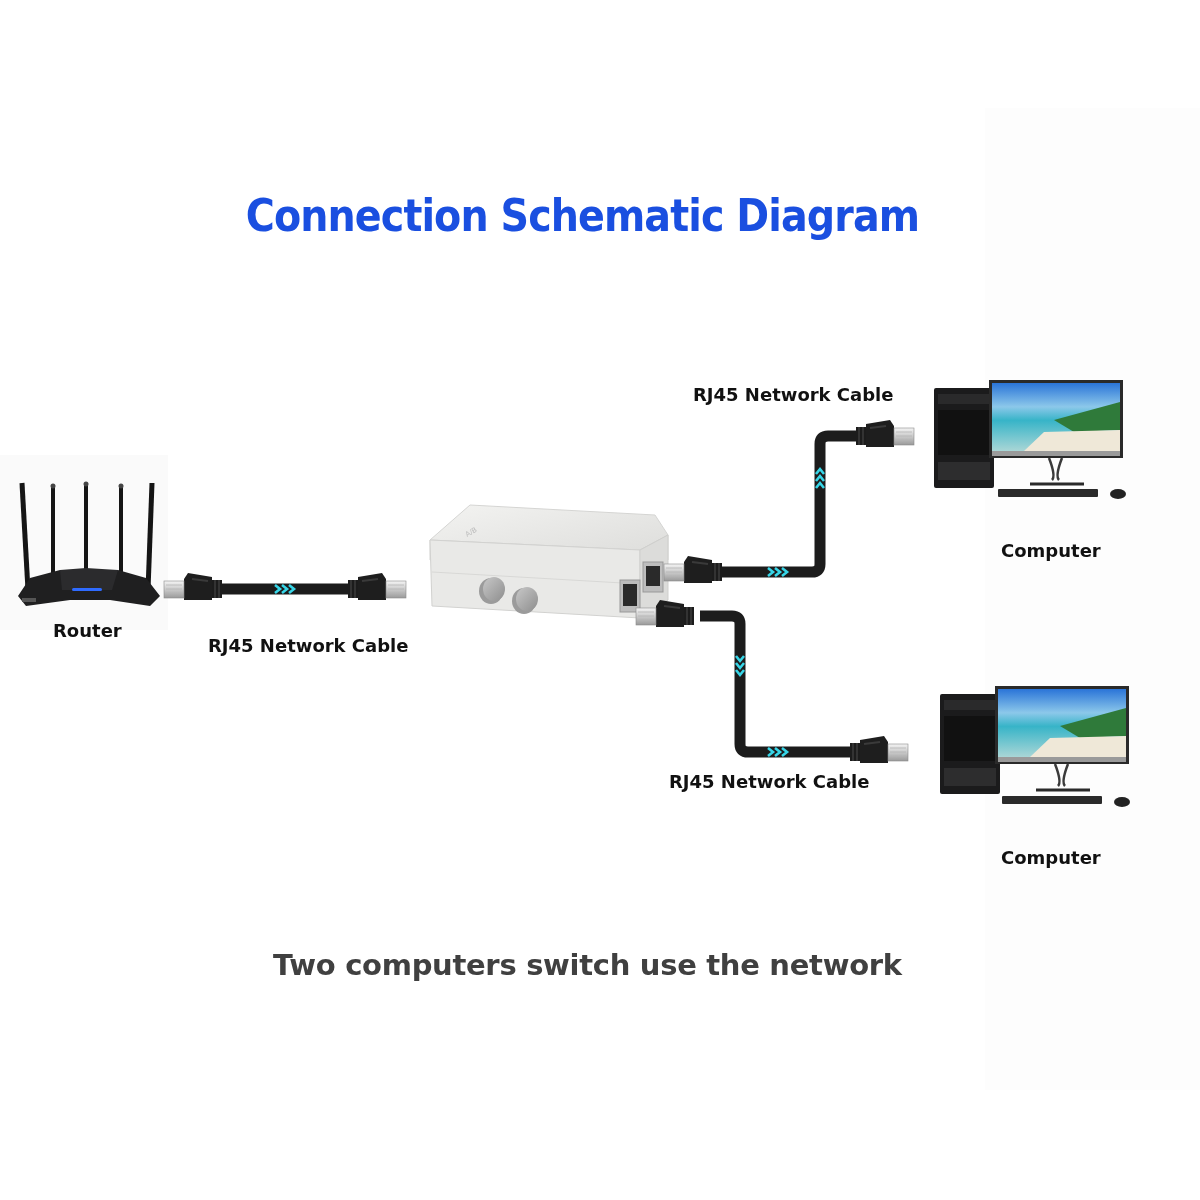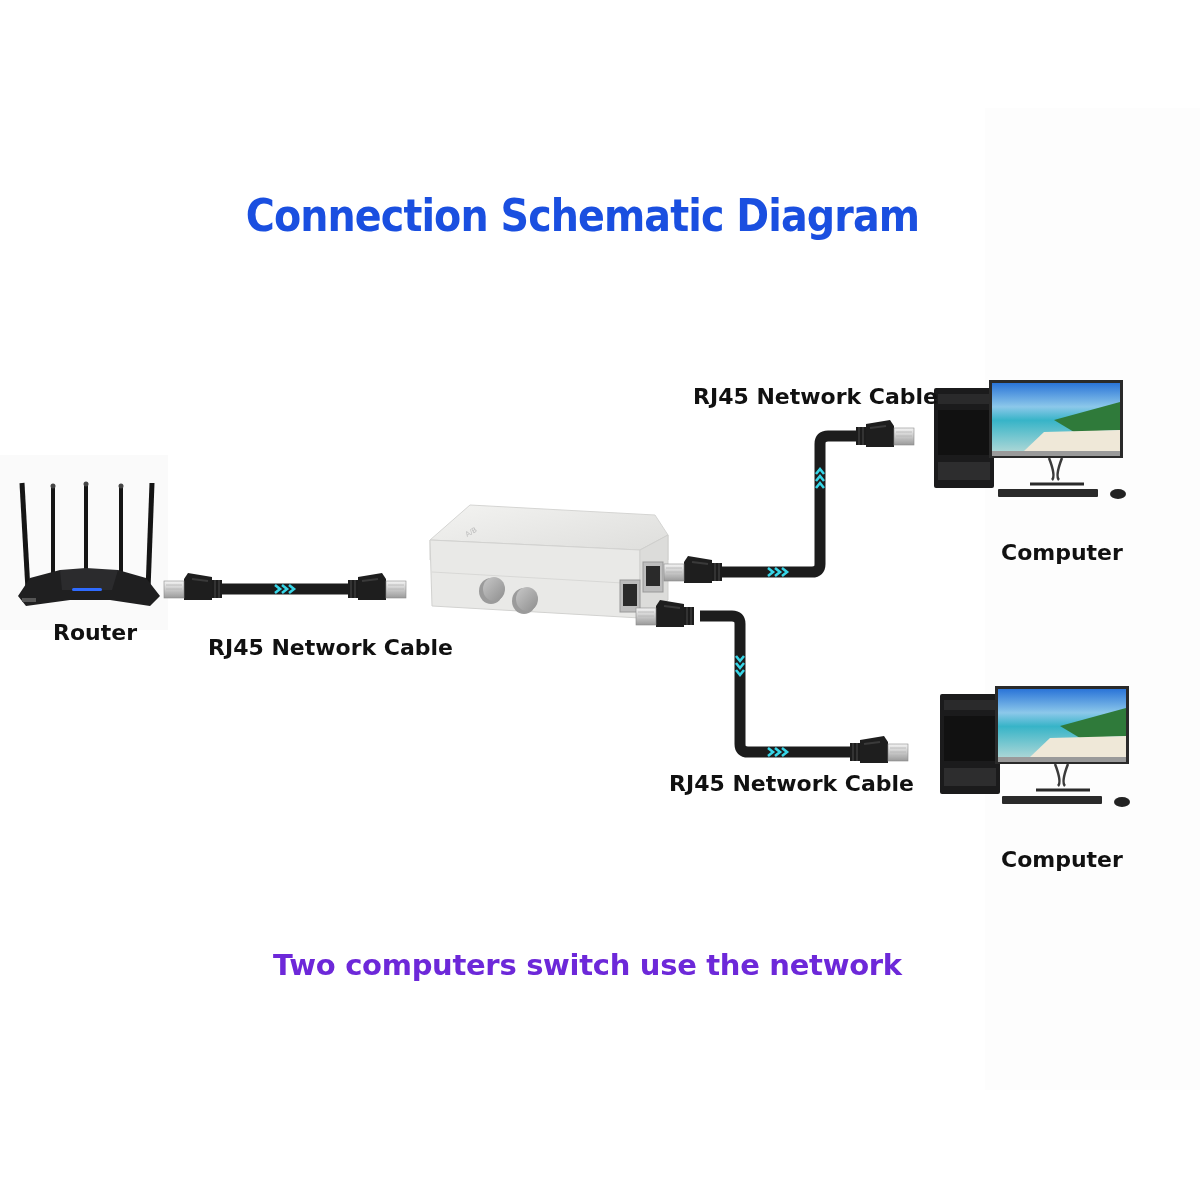--- a/index.html
+++ b/index.html
@@ -3,23 +3,23 @@
 <meta charset="utf-8">
 <style>
   html, body { margin: 0; padding: 0; background: #ffffff; }
   body { width: 1200px; height: 1200px; position: relative; overflow: hidden;
          font-family: "Liberation Sans", "DejaVu Sans", sans-serif; }
   .faint-panel { position: absolute; background: #fdfdfd; }
   #title { position: absolute; left: 0; width: 1165px; top: 190px; text-align: center;
            font-family: "DejaVu Sans", sans-serif; font-weight: bold; font-size: 44px;
            letter-spacing: -1px; transform: scaleX(0.9); transform-origin: 582px 0; }
   .label { position: absolute; font-family: "DejaVu Sans", sans-serif; font-weight: bold;
-           font-size: 22px; color: #111; white-space: nowrap; }
+           font-size: 18px; color: #111; white-space: nowrap; }
   #caption { position: absolute; left: 273px; top: 948px; font-family: "DejaVu Sans", sans-serif;
-             font-weight: bold; font-size: 29px; color: #6d28d9; white-space: nowrap; letter-spacing: -0.3px; }
+             font-weight: bold; font-size: 29px; color: #404040; white-space: nowrap; letter-spacing: -0.3px; }
   svg { position: absolute; left: 0; top: 0; }
 </style>
 </head>
 <body>
 
 <div class="faint-panel" style="left:985px;top:108px;width:215px;height:982px;"></div>
 <div class="faint-panel" style="left:0;top:455px;width:168px;height:175px;background:#fafafa;"></div>
 
 <div id="title" style="color: rgb(26, 79, 224);">Connection Schematic Diagram</div>
 

